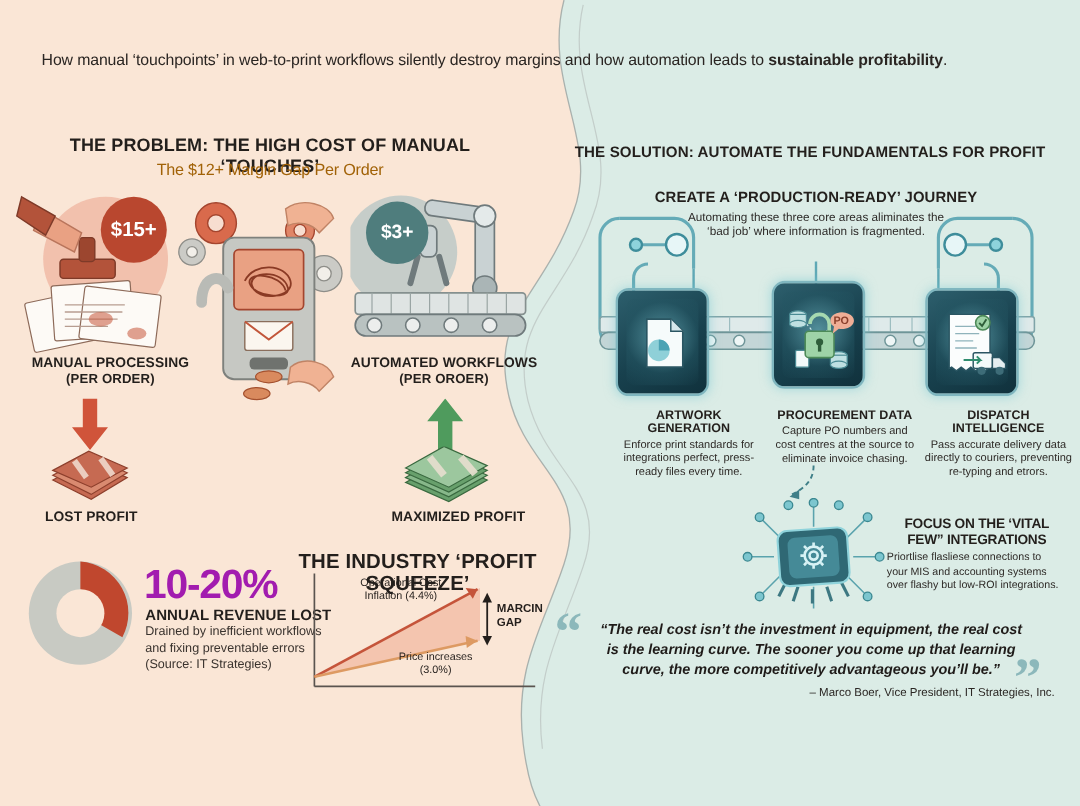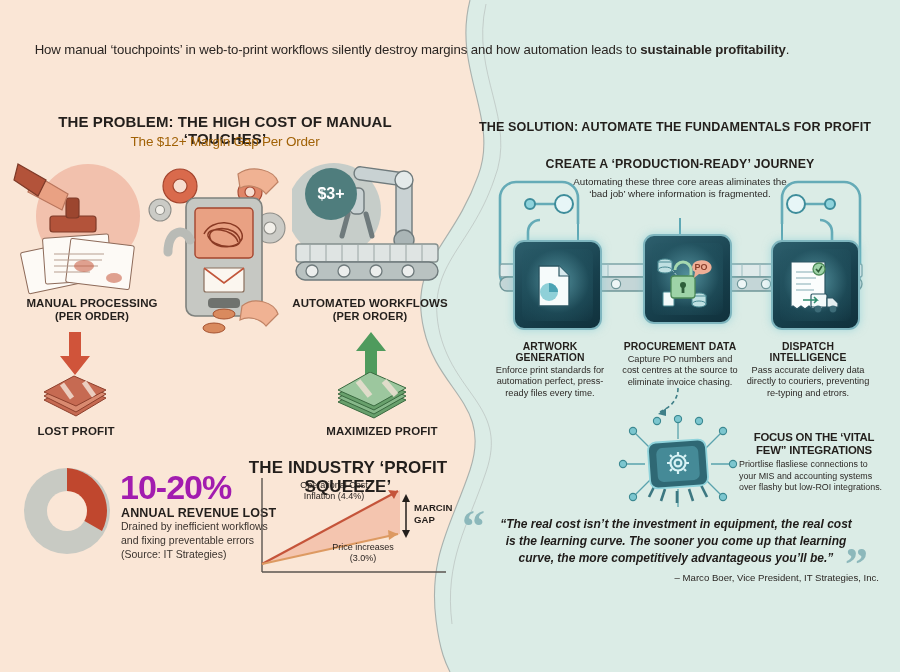--- a/index.html
+++ b/index.html
@@ -65,25 +65,25 @@
   #chart-wrap{position:absolute;left:248px;top:472px;width:205px;height:112px;}
   .chart-ann{position:absolute;font-size:9px;line-height:1.2;text-align:center;color:#241f1c;}
 
   
   #right-title{position:absolute;left:460px;top:120px;width:430px;font-size:12.6px;}
   #journey-title{position:absolute;left:500px;top:158px;width:360px;font-size:12.4px;}
   #journey-sub{position:absolute;left:510px;top:176px;width:340px;font-size:9.8px;line-height:1.26;color:#2d2a28;}
 
   .card{position:absolute;width:74px;height:86px;border-radius:11px;
         background:linear-gradient(150deg,#2d5f6d 0%,#18414e 55%,#10313c 100%);
-        border:2px solid #7fb6bf;box-shadow:0 0 9px rgba(120,200,210,.55);padding-left:11px;}
+        border:2px solid #7fb6bf;box-shadow:0 0 9px rgba(120,200,210,.55);}
   .card .inner{position:absolute;inset:7px;border-radius:6px;
         background:radial-gradient(circle at 50% 45%,#53909c 0%,#24566380 60%,transparent 100%);}
 
-  .card-cap{position:absolute;width:124px;text-align:center;}
+  .card-cap{position:absolute;width:124px;text-align:center;margin-left:24px;}
   .card-cap .t{font-weight:bold;font-size:10.4px;text-transform:uppercase;letter-spacing:.05px;}
   .card-cap .d{font-size:9.2px;line-height:1.24;margin-top:2px;color:#2e2a27;}
 
   #focus-title{position:absolute;left:739px;top:431px;width:150px;font-size:11.4px;
                font-weight:bold;text-transform:uppercase;line-height:1.17;text-align:center;}
   #focus-desc{position:absolute;left:739px;top:459px;width:152px;font-size:8.9px;
               line-height:1.3;color:#2e2a27;}
 
   
   #quote{position:absolute;left:495px;top:516px;width:362px;text-align:center;
@@ -142,20 +142,21 @@
       </g>
 
       <g>
         <rect x="40" y="58" width="46" height="16" rx="3" fill="#b3533a" stroke="#7e3a28" stroke-width="1.2"></rect>
         <rect x="56" y="40" width="13" height="20" rx="3" fill="#9c462f" stroke="#7e3a28" stroke-width="1.2"></rect>
         <path d="M24,16 L58,36 L52,52 L18,34 Z" fill="#e9a183" stroke="#b9755c" stroke-width="1.2"></path>
         <path d="M8,6 L36,22 L28,38 L4,22 Z" fill="#b3533a" stroke="#7e3a28" stroke-width="1.2"></path>
       </g>
     </svg>
   </div>
+  <div class="badge" id="badge-15">$15+</div>
 
   <div class="col-label" style="left:12px;top:296px;width:160px;">
     <div>MANUAL PROCESSING</div>
     <div class="sm">(PER ORDER)</div>
   </div>
 
   <div class="illus" style="left:58px;top:332px;">
     <svg width="34" height="44" viewBox="0 0 34 44">
       <path d="M11,0 L23,0 L23,24 L32,24 L17,43 L2,24 L11,24 Z" fill="#d0543a"></path>
     </svg>
@@ -439,21 +440,21 @@
           <path d="M30,58 h14 l-3,-3 M44,58 l-3,3" fill="none" stroke="#2f8c6e" stroke-width="1.6"></path>
         </g>
       </g>
     </svg>
   </div>
 
   <div class="card-cap" style="left:488px;top:341px;">
     <div class="t cond">ARTWORK GENERATION</div>
     <div class="d">
       <div>Enforce print standards for</div>
-      <div>automation perfect, press-</div>
+      <div>integrations perfect, press-</div>
       <div>ready files every time.</div>
     </div>
   </div>
   <div class="card-cap" style="left:746px;top:341px;">
     <div class="t cond">DISPATCH INTELLIGENCE</div>
     <div class="d">
       <div>Pass accurate delivery data</div>
       <div>directly to couriers, preventing</div>
       <div>re-typing and etrors.</div>
     </div>

